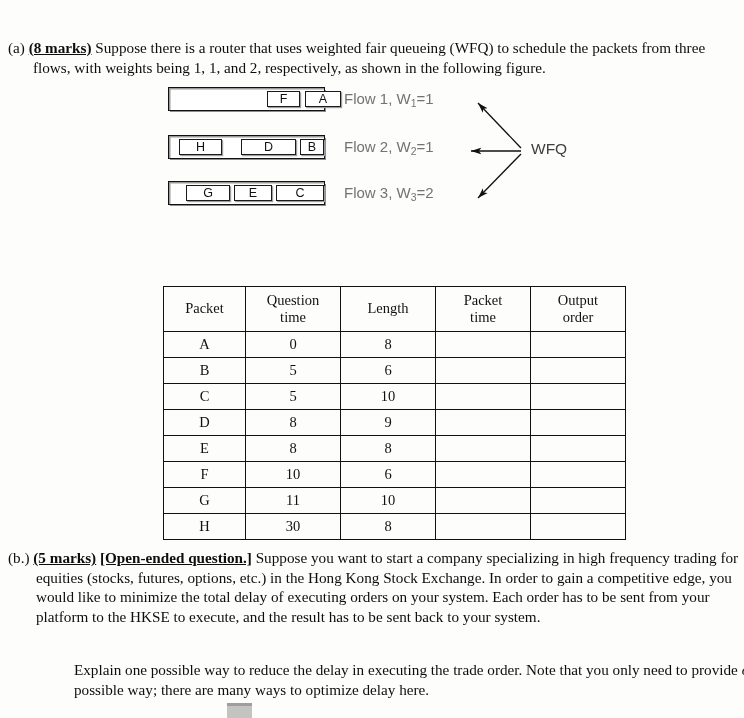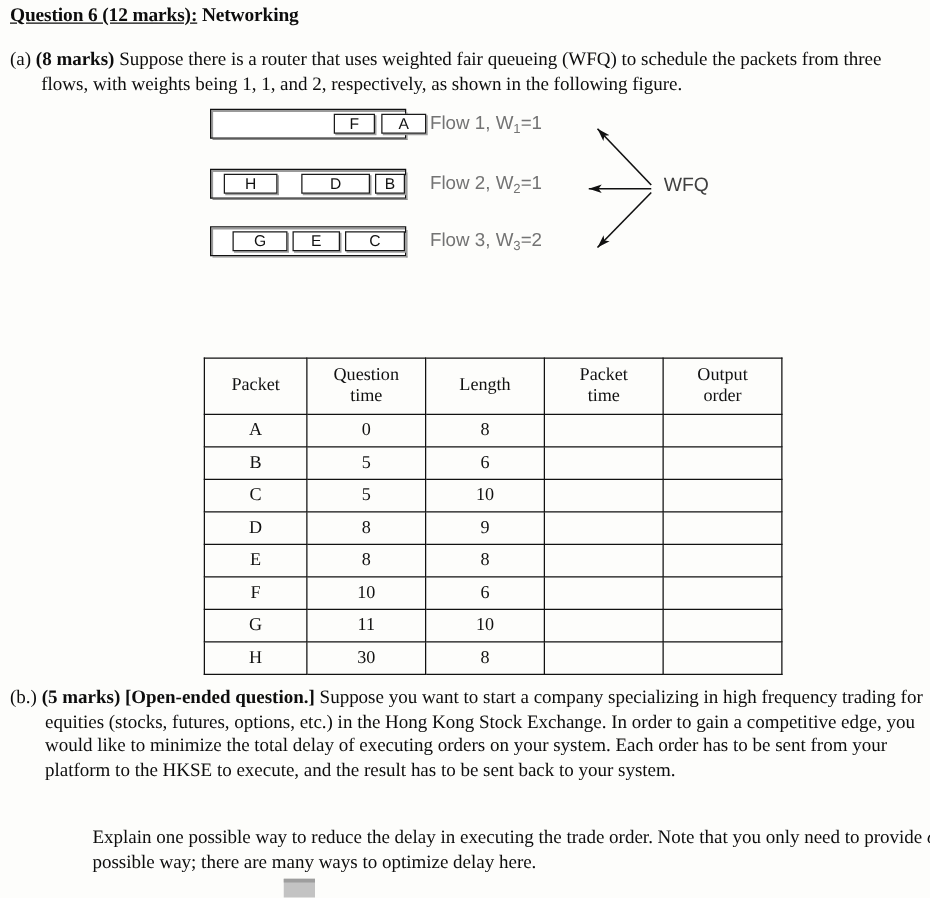--- a/index.html
+++ b/index.html
@@ -40,20 +40,21 @@
   }
 
   .para {
     position: absolute;
     font-size: 15.2px;
     line-height: 19.5px;
     text-align: left;
   }
   .para b.ul {
     font-weight: bold;
+    text-decoration: underline;
     margin-top: 36px;
   }
   .para i {
     font-style: italic;
   }
 
   #para-a {
     left: 8px;
     top: 38px;
     width: 730px;
@@ -205,23 +206,20 @@
     background: #b9b9b9;
     border-top: 3px solid #8e8e8e;
     opacity: 0.85;
   }
 </style>
 </head>
 <body>
 
 <div class="page">
 
-  <div class="q-title">
-    <span class="ul">Question 6 (12 marks):</span><span class="plain">&nbsp;</span><span>Networking</span>
-  </div>
 
   <div class="para" id="para-a">
     <span class="hang first">
       <span>(a)</span>
       <b class="ul">(8 marks)</b><span> Suppose there is a router that uses weighted fair queueing (WFQ) to schedule the packets from three flows, with weights being 1, 1, and 2, respectively, as shown in the following figure.</span>
     </span>
   </div>
 
   <div class="figure">
 

